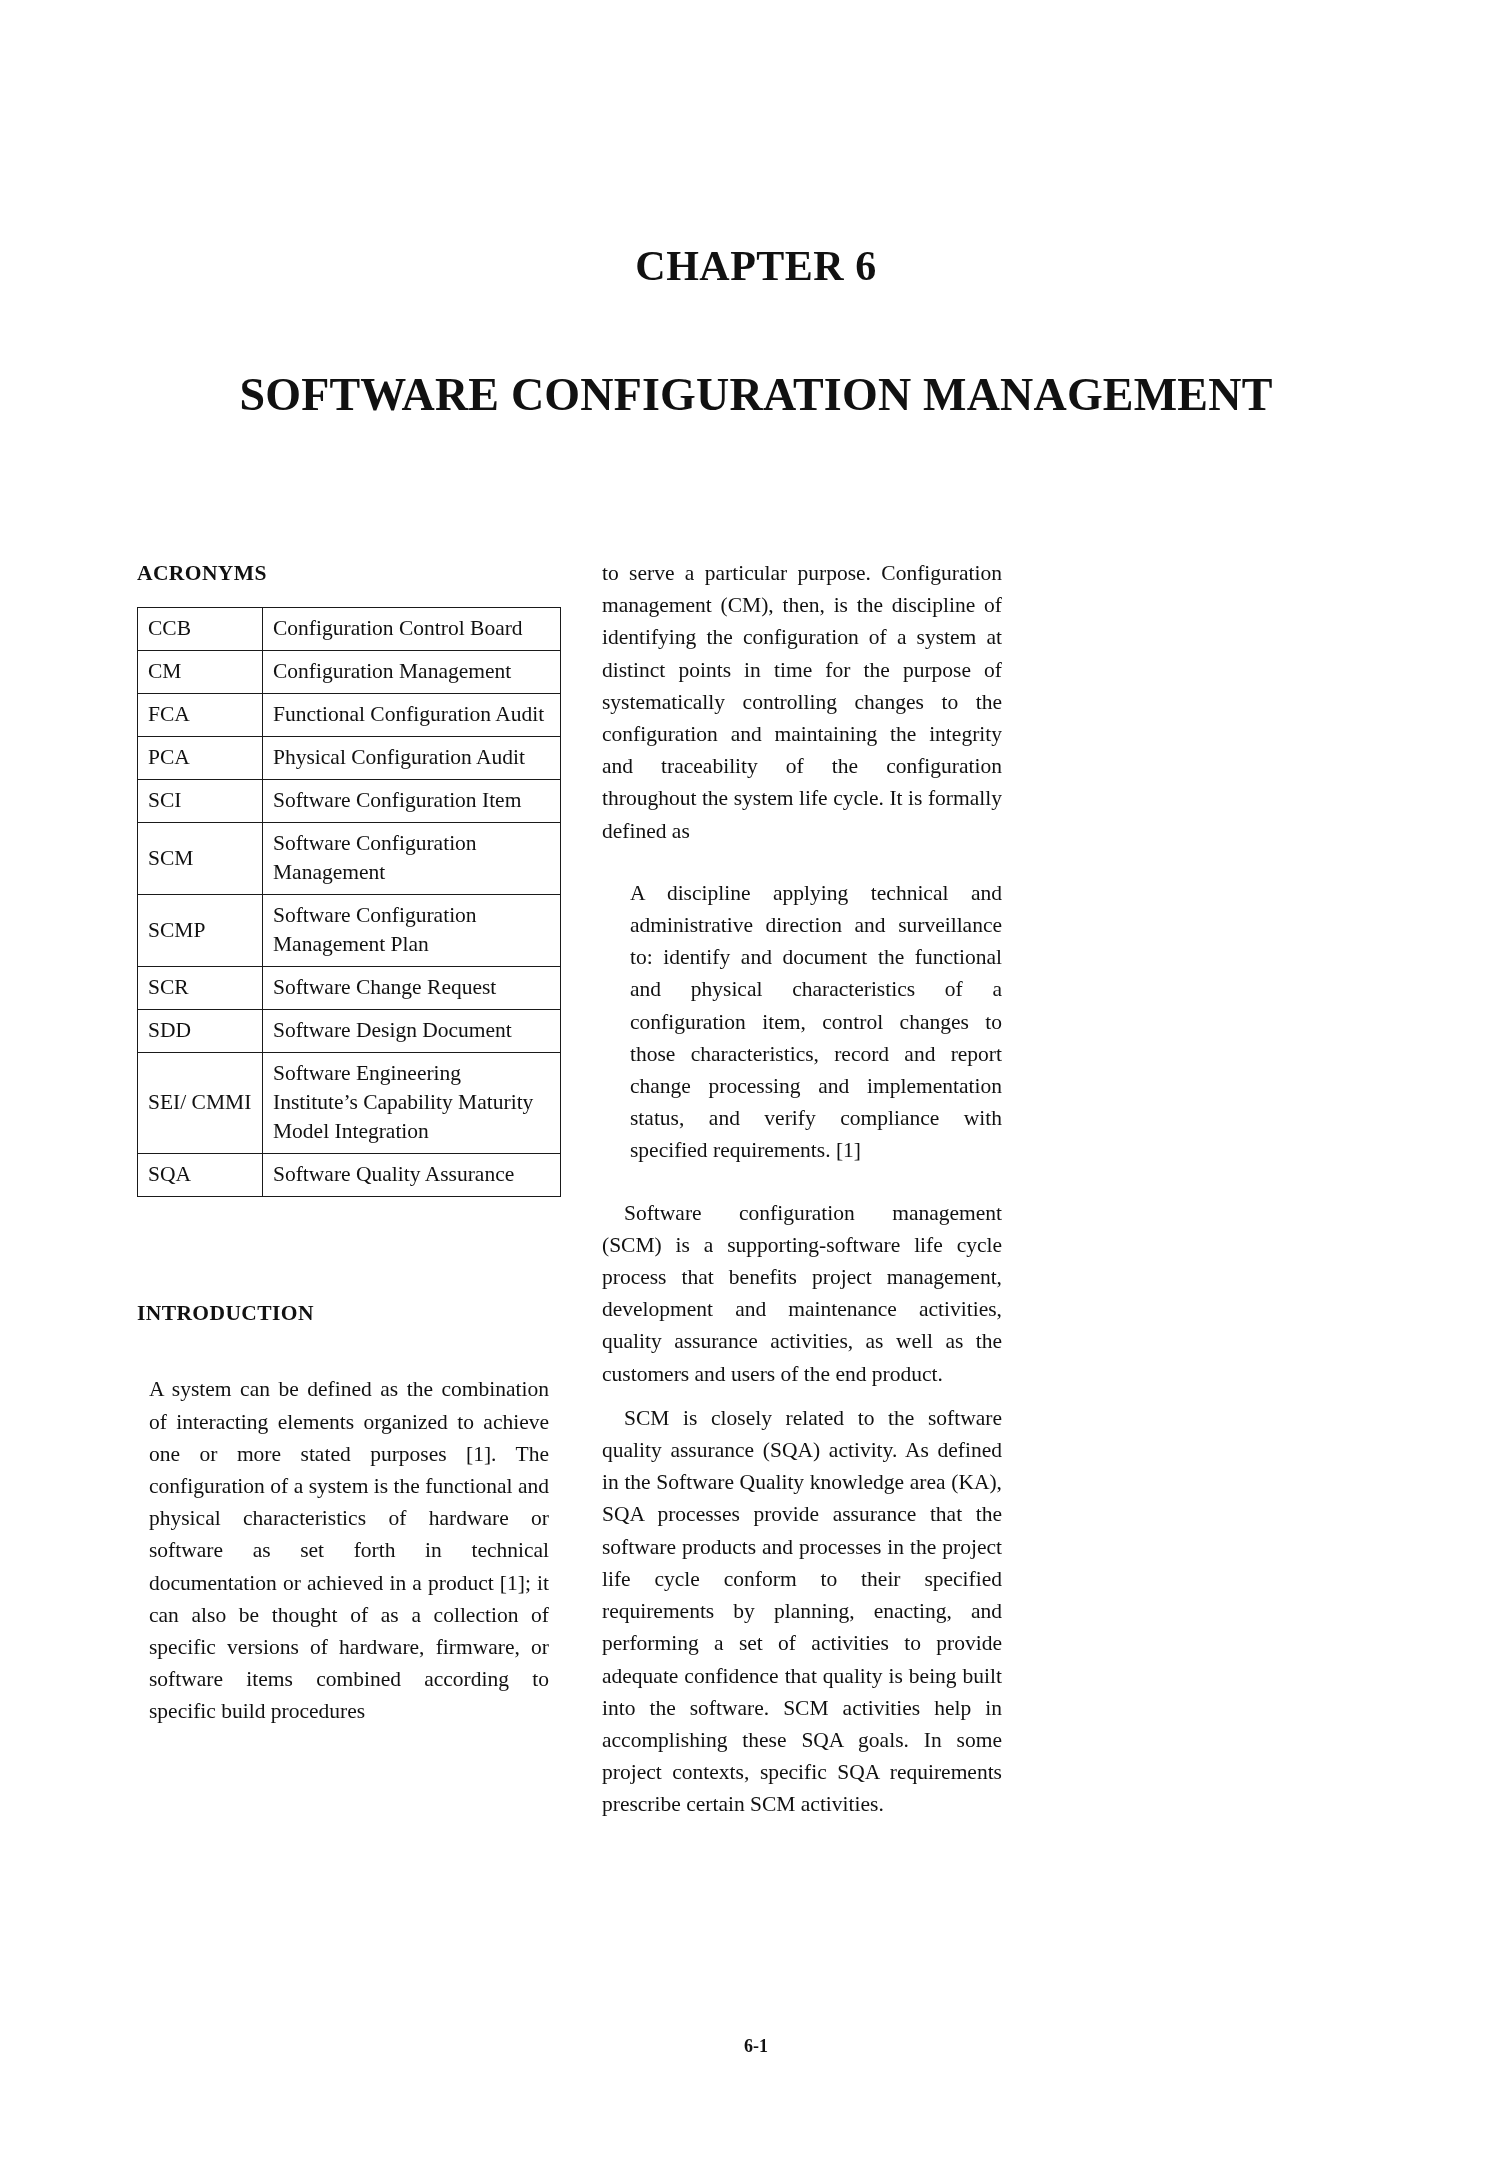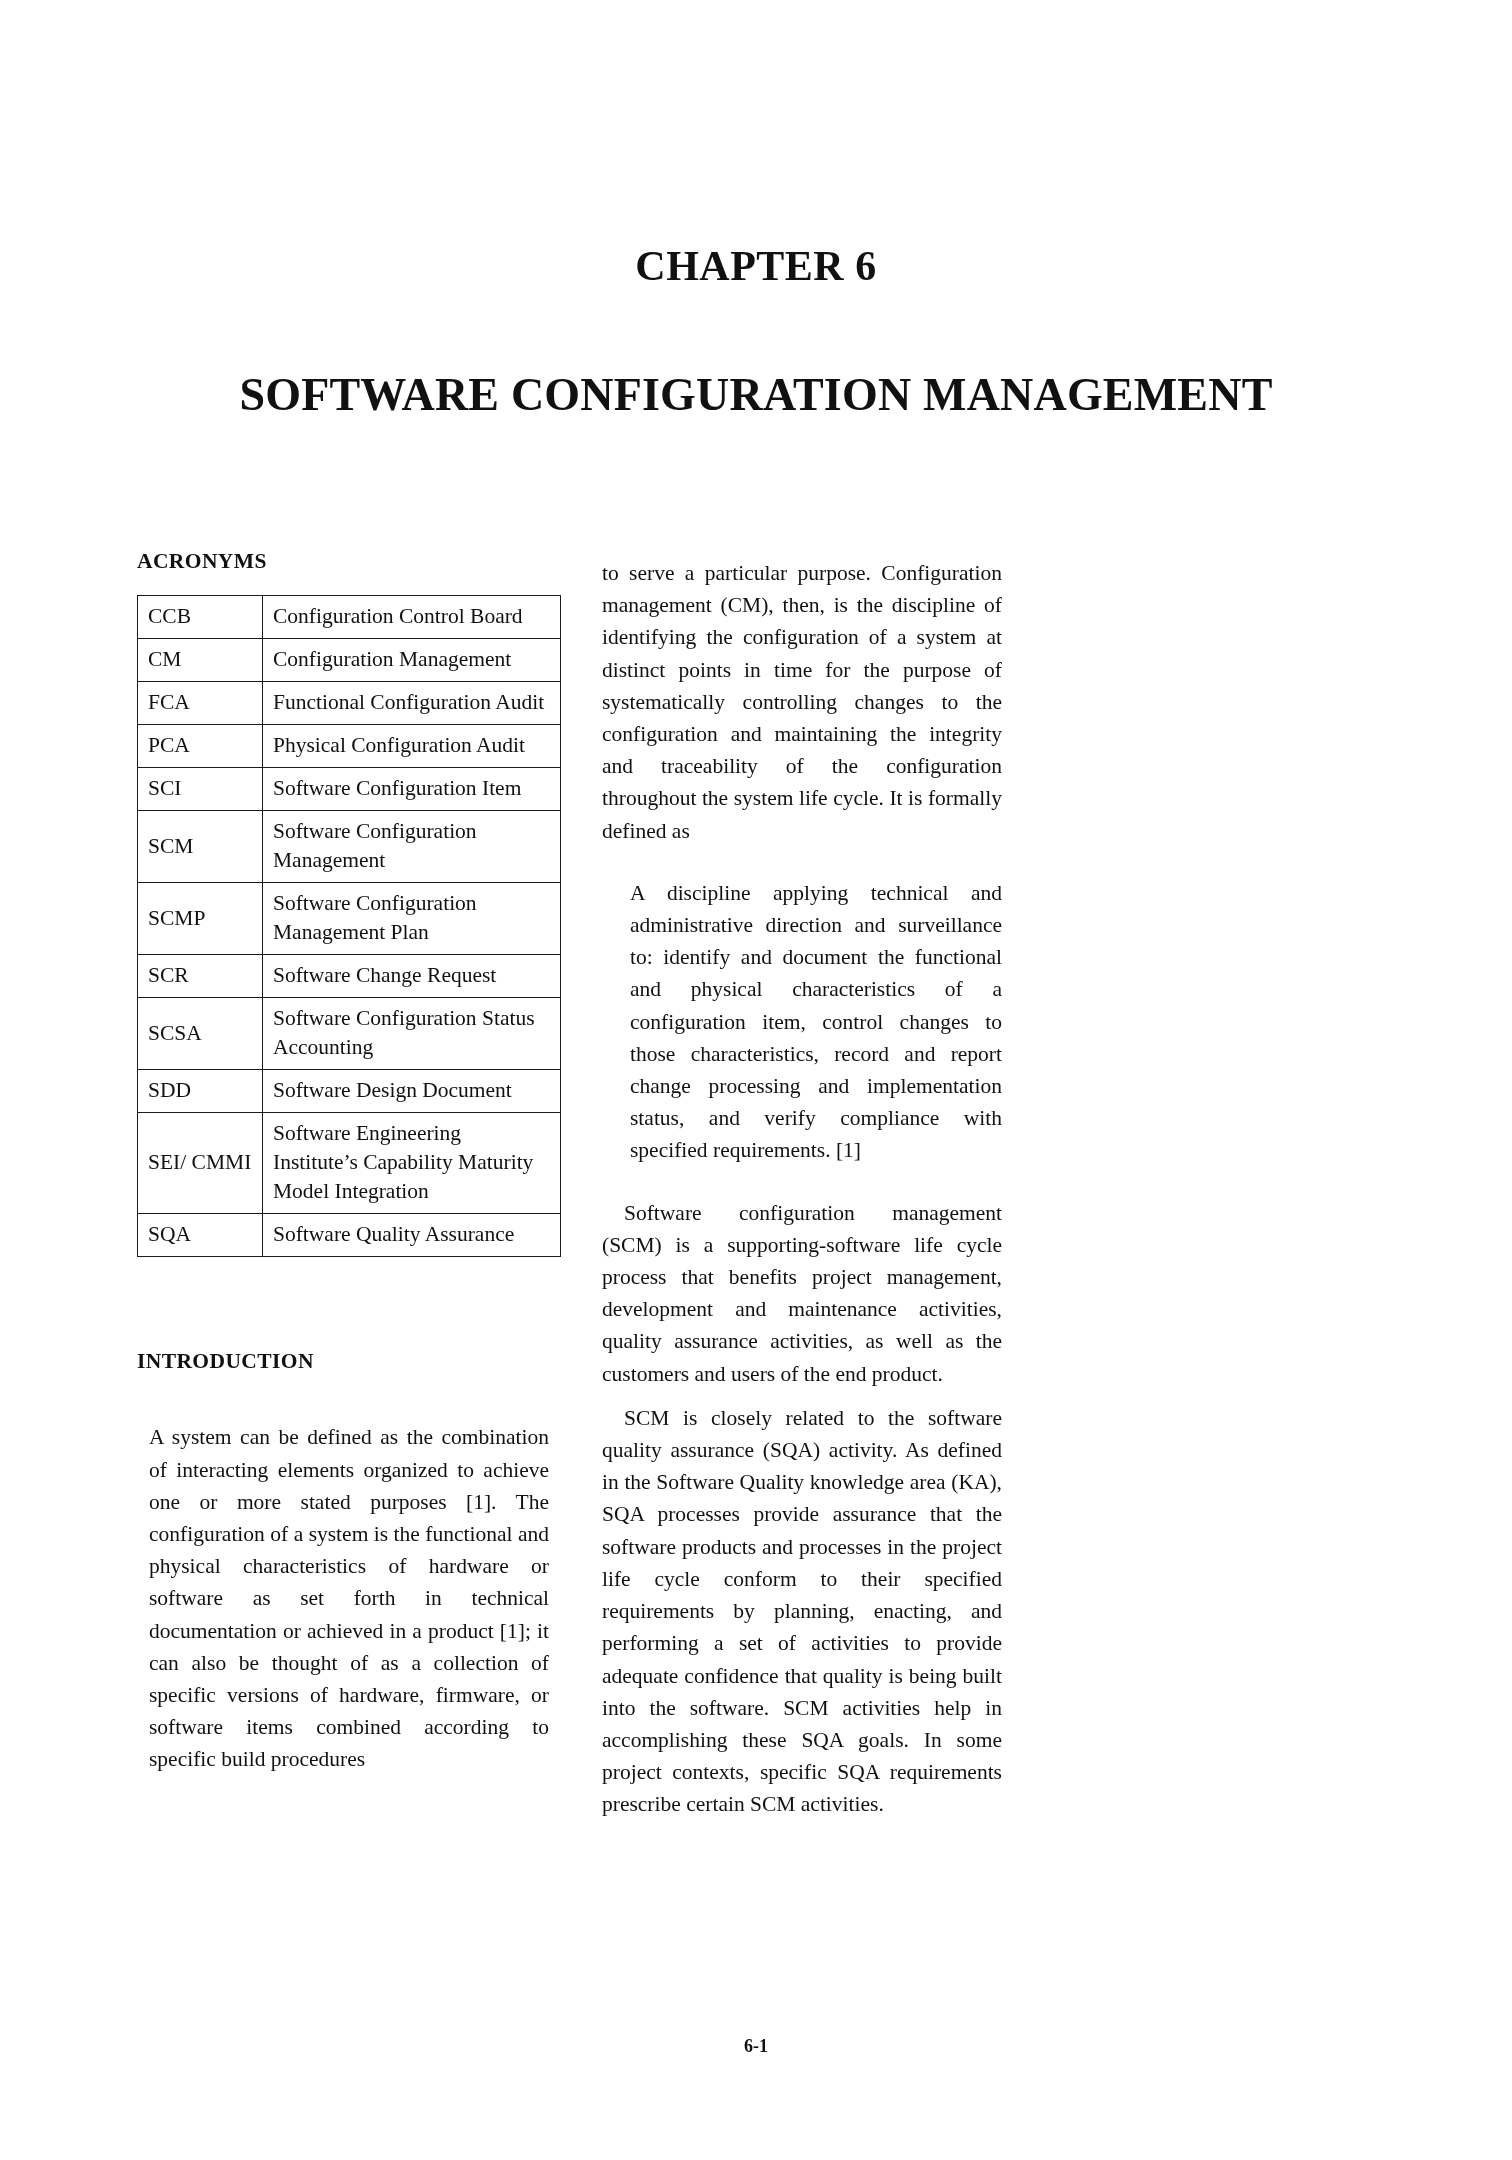--- a/index.html
+++ b/index.html
@@ -60,21 +60,21 @@
     text-justify: inter-word;
     hyphens: none;
   }
   .col-left  { left: 137px; }
   .col-right { left: 590px; }
 
   .section-head {
     font-weight: bold;
     font-size: 21.5px;
     letter-spacing: 0.4px;
-    margin: 0 0 10px 0;
+    margin: 12px 0 10px 0;
     text-align: left;
   }
 
   
   table.acronyms {
     border-collapse: collapse;
     width: 424px;
     margin-top: 18px;
     table-layout: fixed;
   }
@@ -157,24 +157,20 @@
         </tr>
         <tr>
           <td class="abbr">SCMP</td>
           <td class="term">Software Configuration Management Plan</td>
         </tr>
         <tr>
           <td class="abbr">SCR</td>
           <td class="term">Software Change Request</td>
         </tr>
         <tr>
-          <td class="abbr">SCSA</td>
-          <td class="term">Software Configuration Status Accounting</td>
-        </tr>
-        <tr>
           <td class="abbr">SDD</td>
           <td class="term">Software Design Document</td>
         </tr>
         <tr>
           <td class="abbr">SEI/ CMMI</td>
           <td class="term">Software Engineering Institute’s Capability Maturity Model Integration</td>
         </tr>
         <tr>
           <td class="abbr">SQA</td>
           <td class="term">Software Quality Assurance</td>

